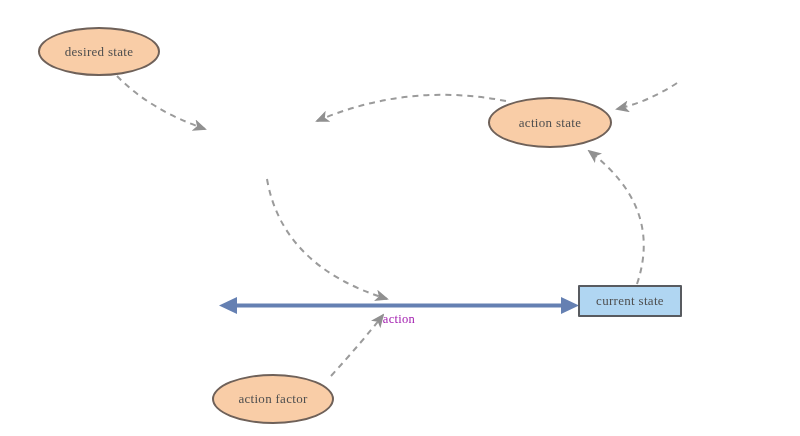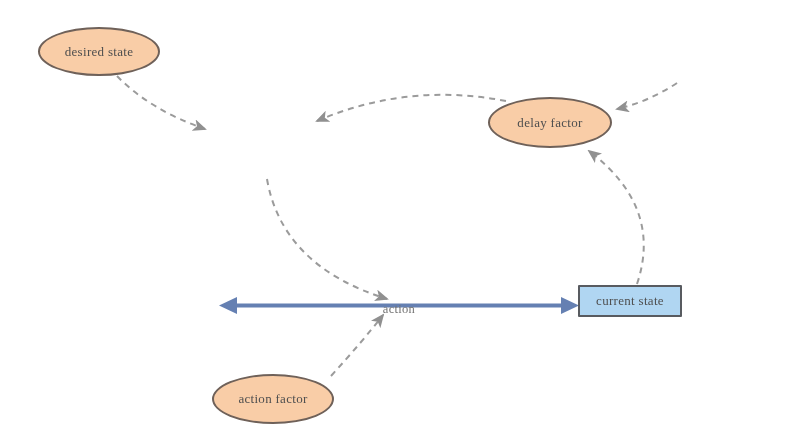--- a/index.html
+++ b/index.html
@@ -45,26 +45,26 @@
   }
   .node-desired-state { left: 38px;  top: 27px;  width: 122px; height: 49px; }
   .node-time-delay    { left: 648px; top: 37px;  width: 123px; height: 45px; }
   .node-gap           { left: 208px; top: 128px; width: 122px; height: 51px; }
   .node-delay-state   { left: 488px; top: 97px;  width: 124px; height: 51px; }
   .node-action-factor { left: 212px; top: 374px; width: 122px; height: 50px; }
   .node-current-state { left: 578px; top: 285px; width: 104px; height: 32px; }
   .edge-label {
     position: absolute;
     left: 359px;
-    top: 302px;
+    top: 312px;
     width: 80px;
     text-align: center;
     z-index: 3;
     font-size: 12.5px;
-    color: #737373;
+    color: #a21caf;
     letter-spacing: 0.3px;
   }
 </style>
 </head>
 <body>
 
 <div class="canvas">
 
   <svg class="edges-layer" width="800" height="436" viewBox="0 0 800 436">
     <defs>
@@ -92,21 +92,21 @@
     </g>
   </svg>
 
   <div class="node ellipse node-desired-state">
     <span>desired state</span>
   </div>
 
 
 
   <div class="node ellipse node-delay-state">
-    <span>delay factor</span>
+    <span>action state</span>
   </div>
 
   <div class="node ellipse node-action-factor">
     <span>action factor</span>
   </div>
 
   <div class="node rect node-current-state">
     <span>current state</span>
   </div>
 

